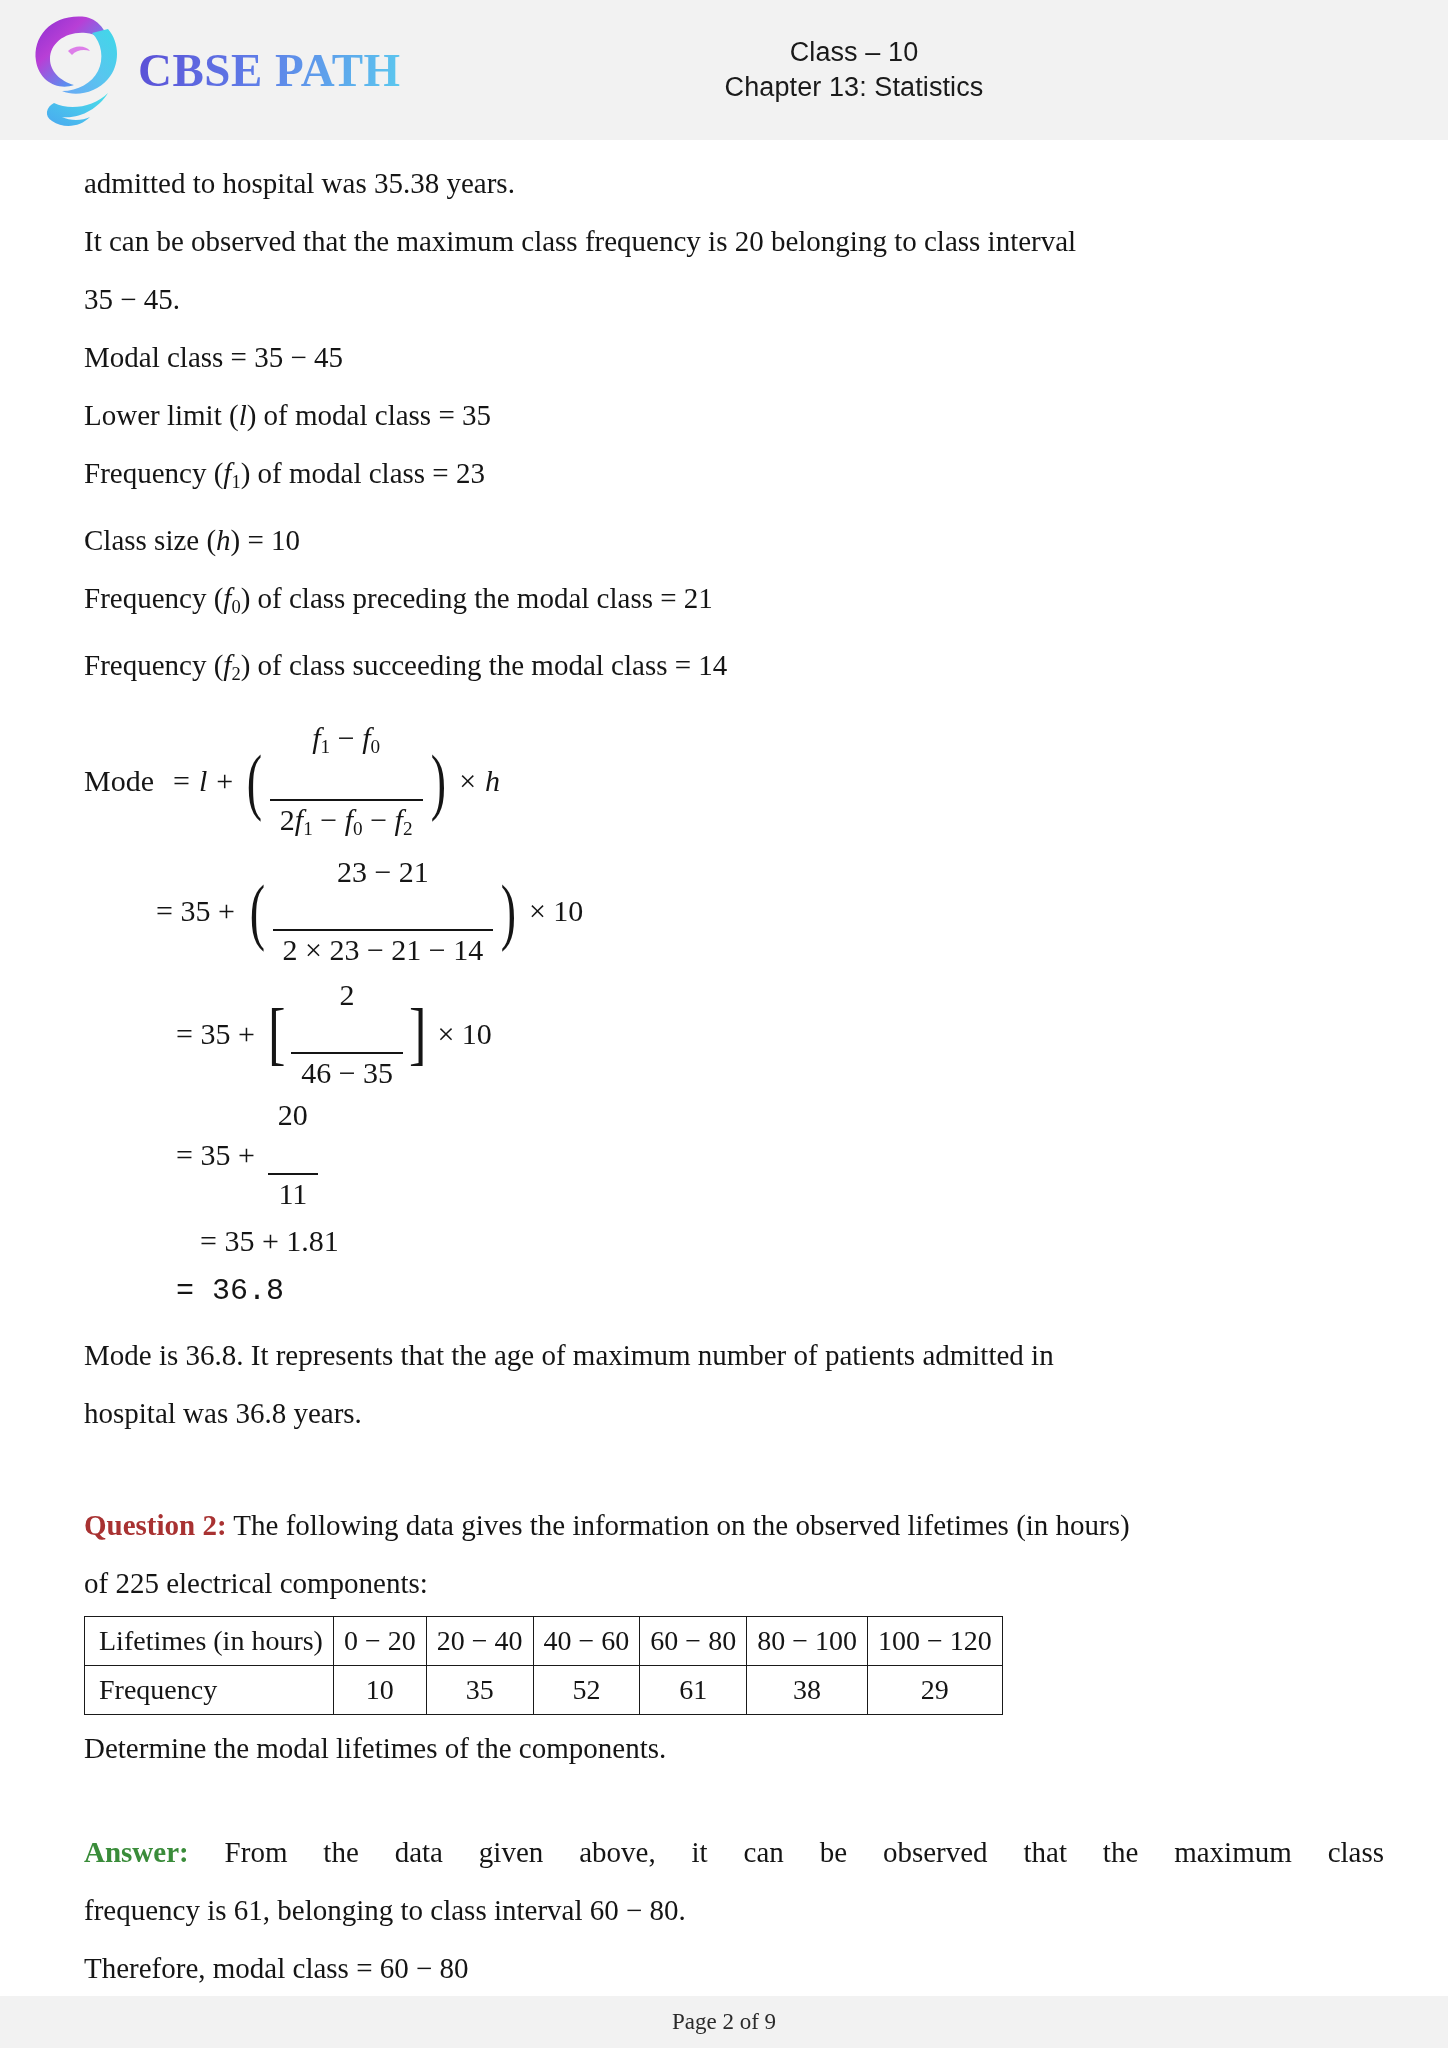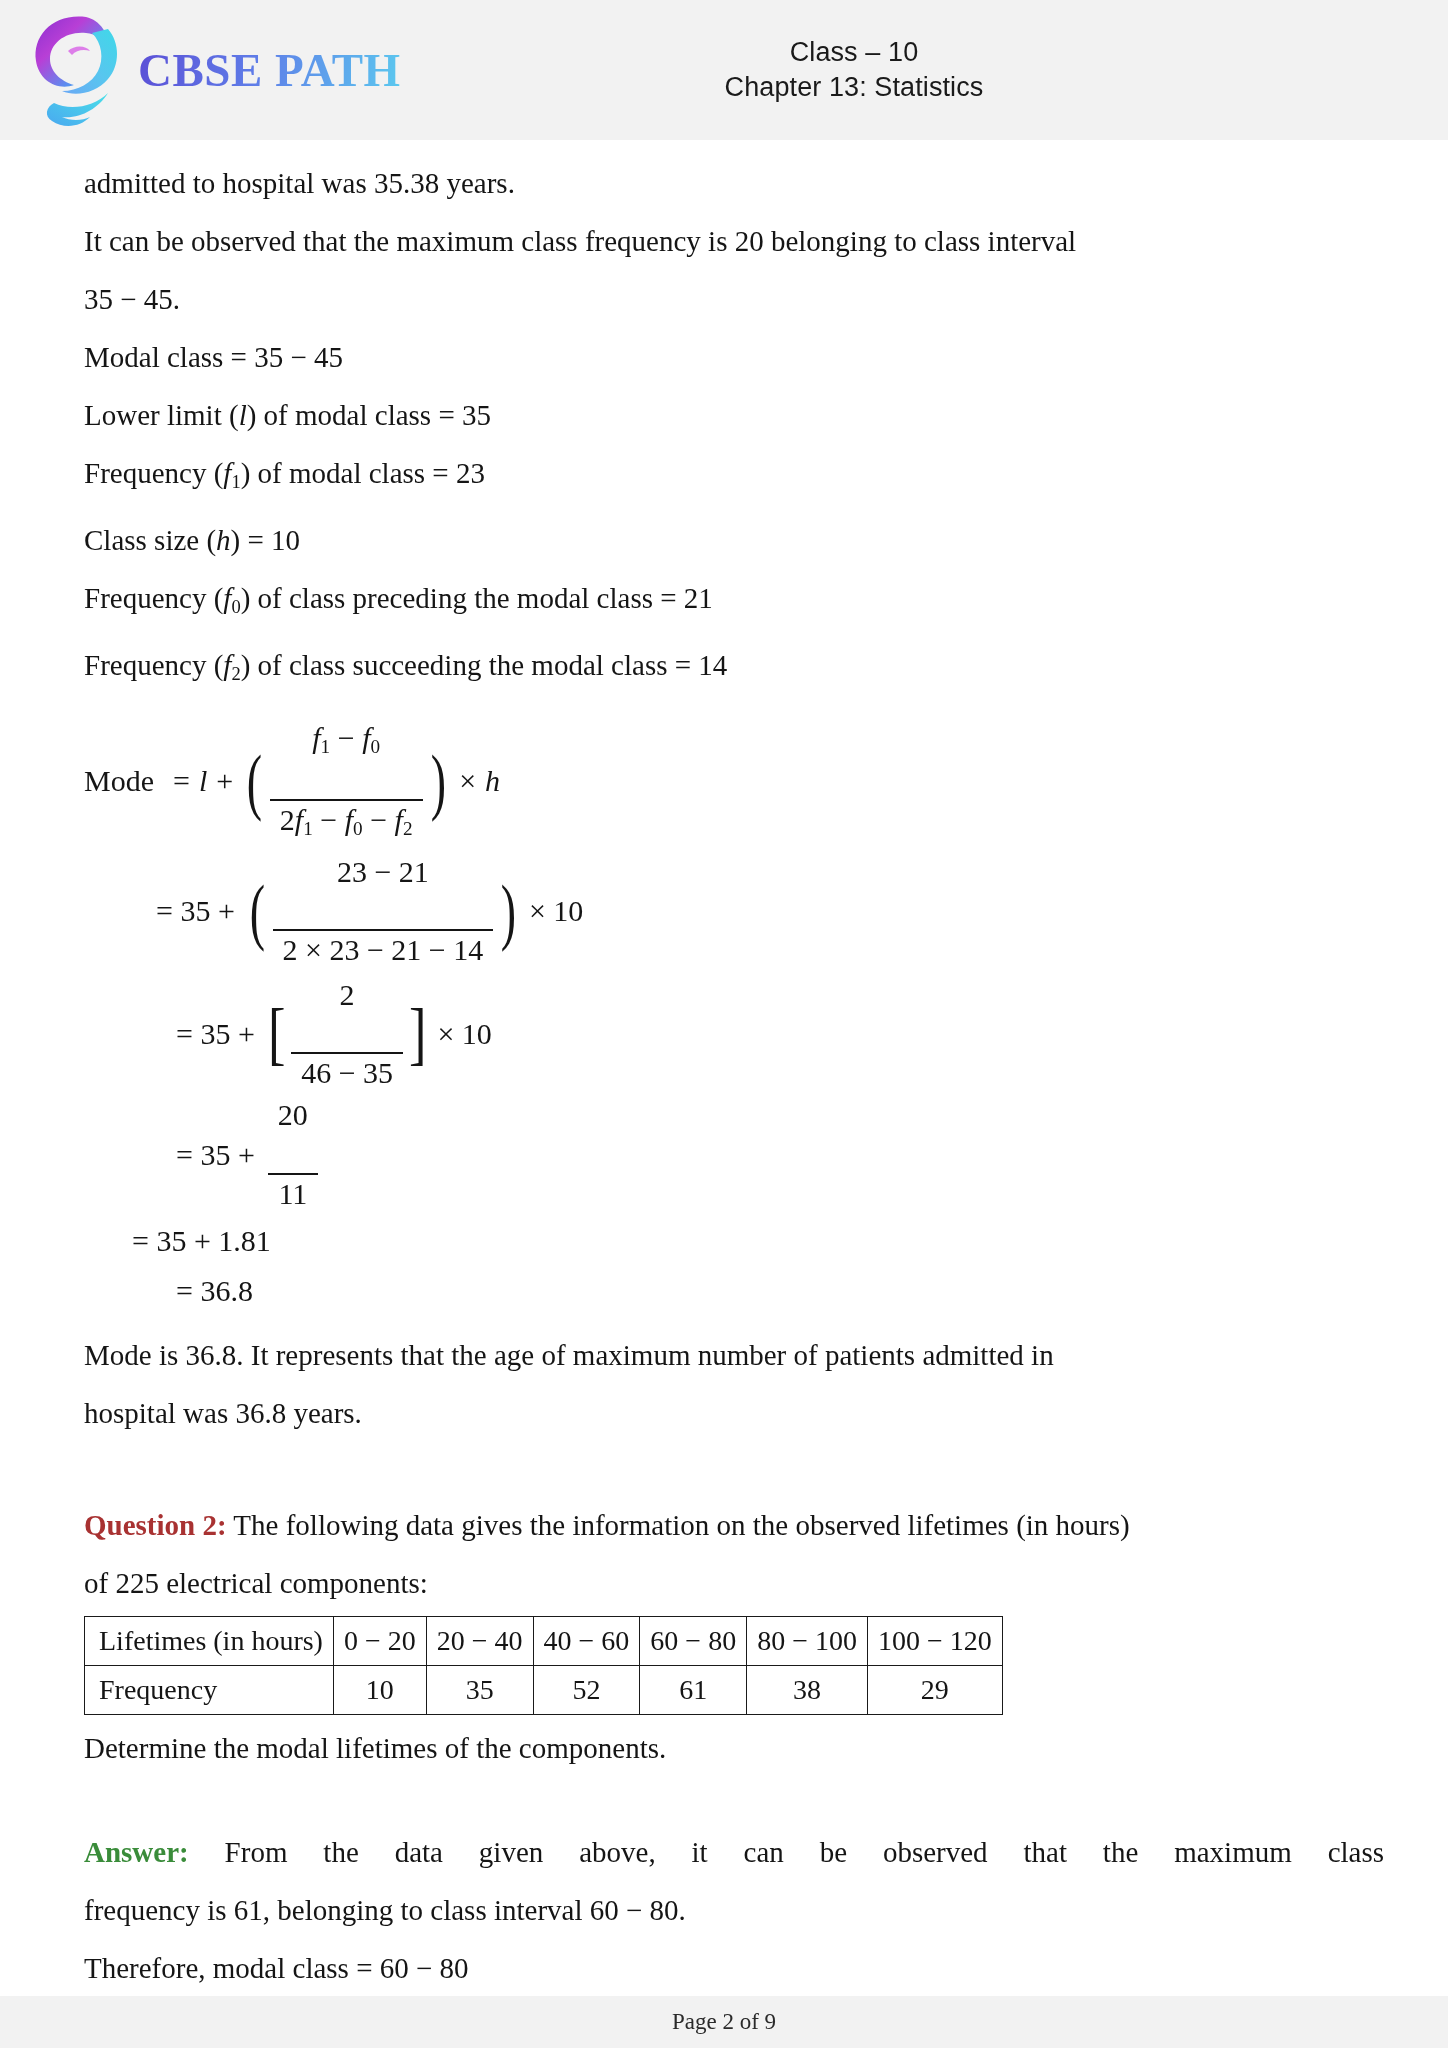--- a/index.html
+++ b/index.html
@@ -351,25 +351,25 @@
   </div>
 
   <div class="math" style="margin-top:10px; margin-left:92px;">
     <span class="lead">= 35 +</span>
     <span class="frac">
       <span class="num">20</span>
       <span class="den">11</span>
     </span>
   </div>
 
-  <div class="math" style="margin-top:14px; margin-left:48px;">
+  <div class="math" style="margin-top:14px; margin-left:116px;">
     <span>= 35 + 1.81</span>
   </div>
 
-  <div class="math" style="margin-top:16px; margin-left:92px;">
+  <div class="math" style="margin-top:16px; margin-left:92px;font-family:Liberation Mono, monospace;">
     <span>= 36.8</span>
   </div>
 
   <div class="ln" style="margin-top:18px;">Mode is 36.8. It represents that the age of maximum number of patients admitted in</div>
   <div class="ln">hospital was 36.8 years.</div>
 
   <div class="spacer-54"></div>
 
   <div class="ln wrap"><span class="q-label">Question 2:</span> <span>The following data gives the information on the observed lifetimes (in hours)</span></div>
   <div class="ln">of 225 electrical components:</div>

